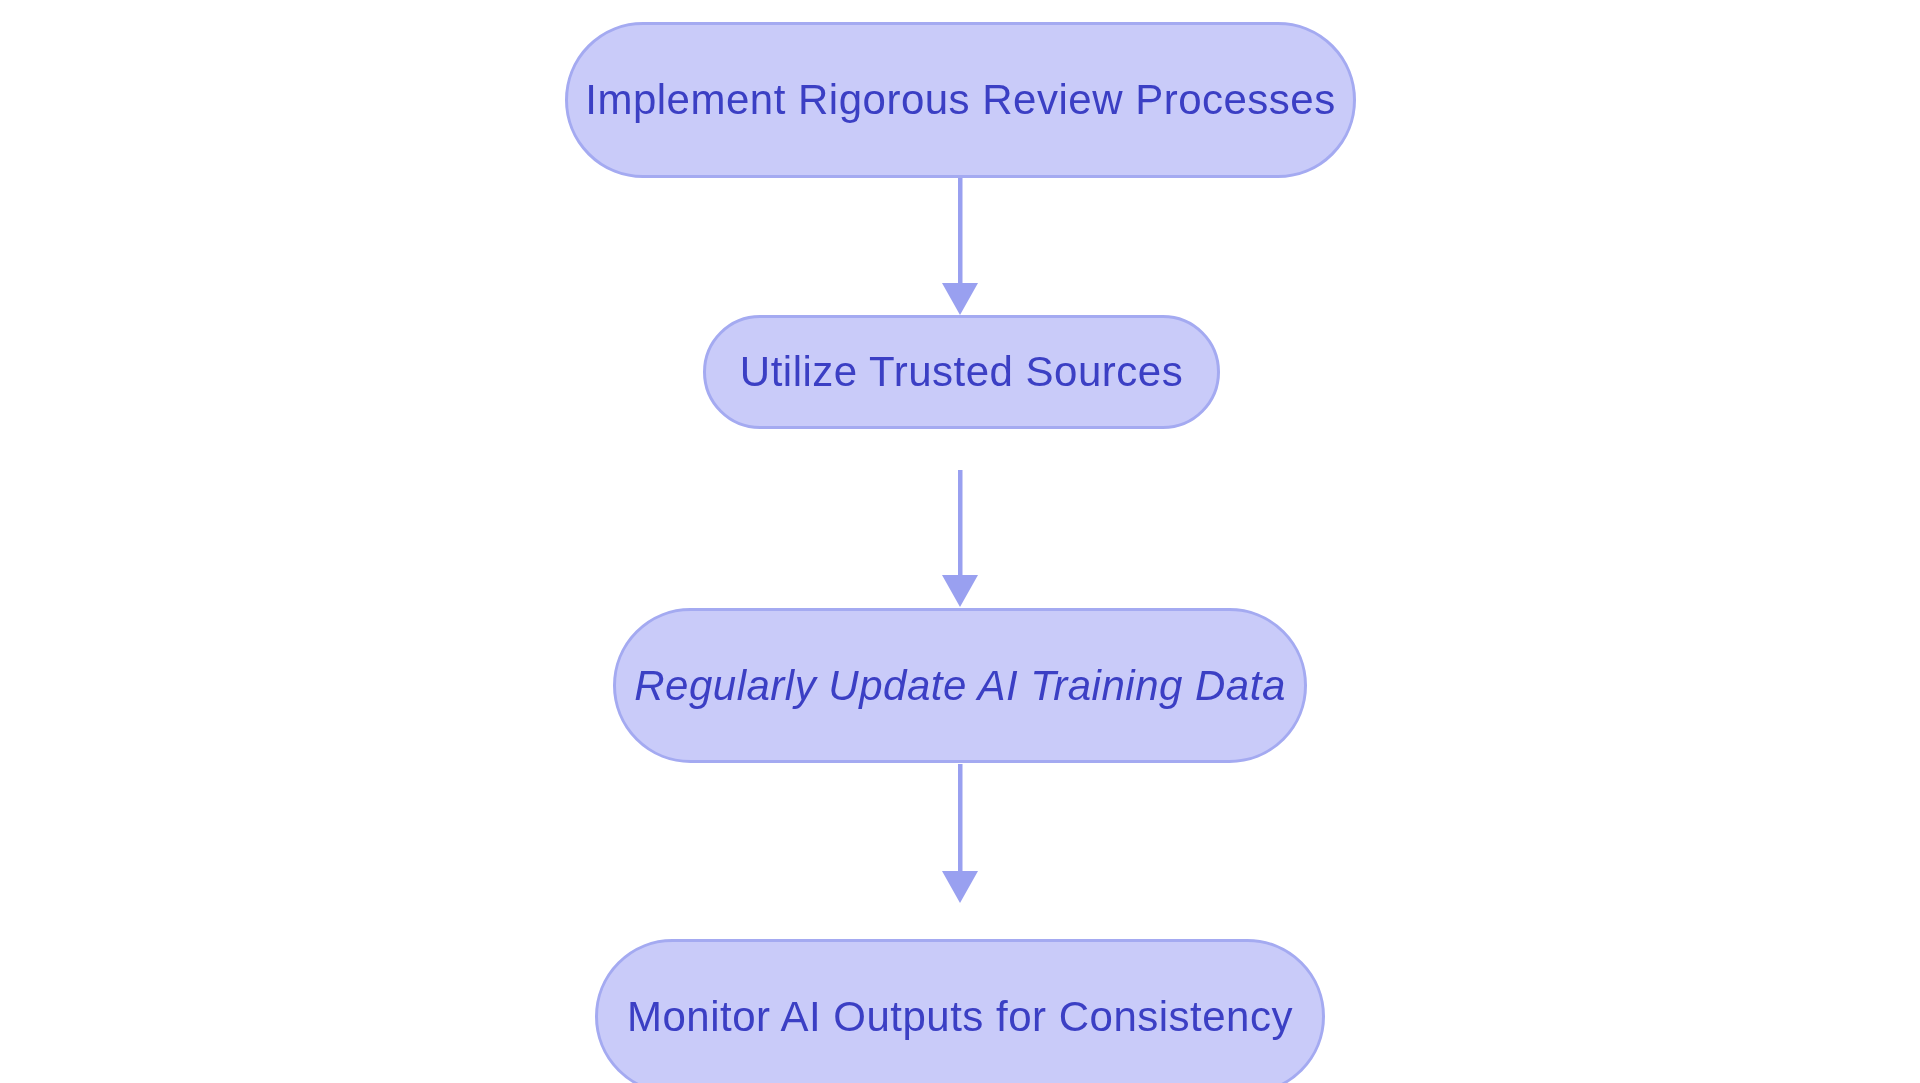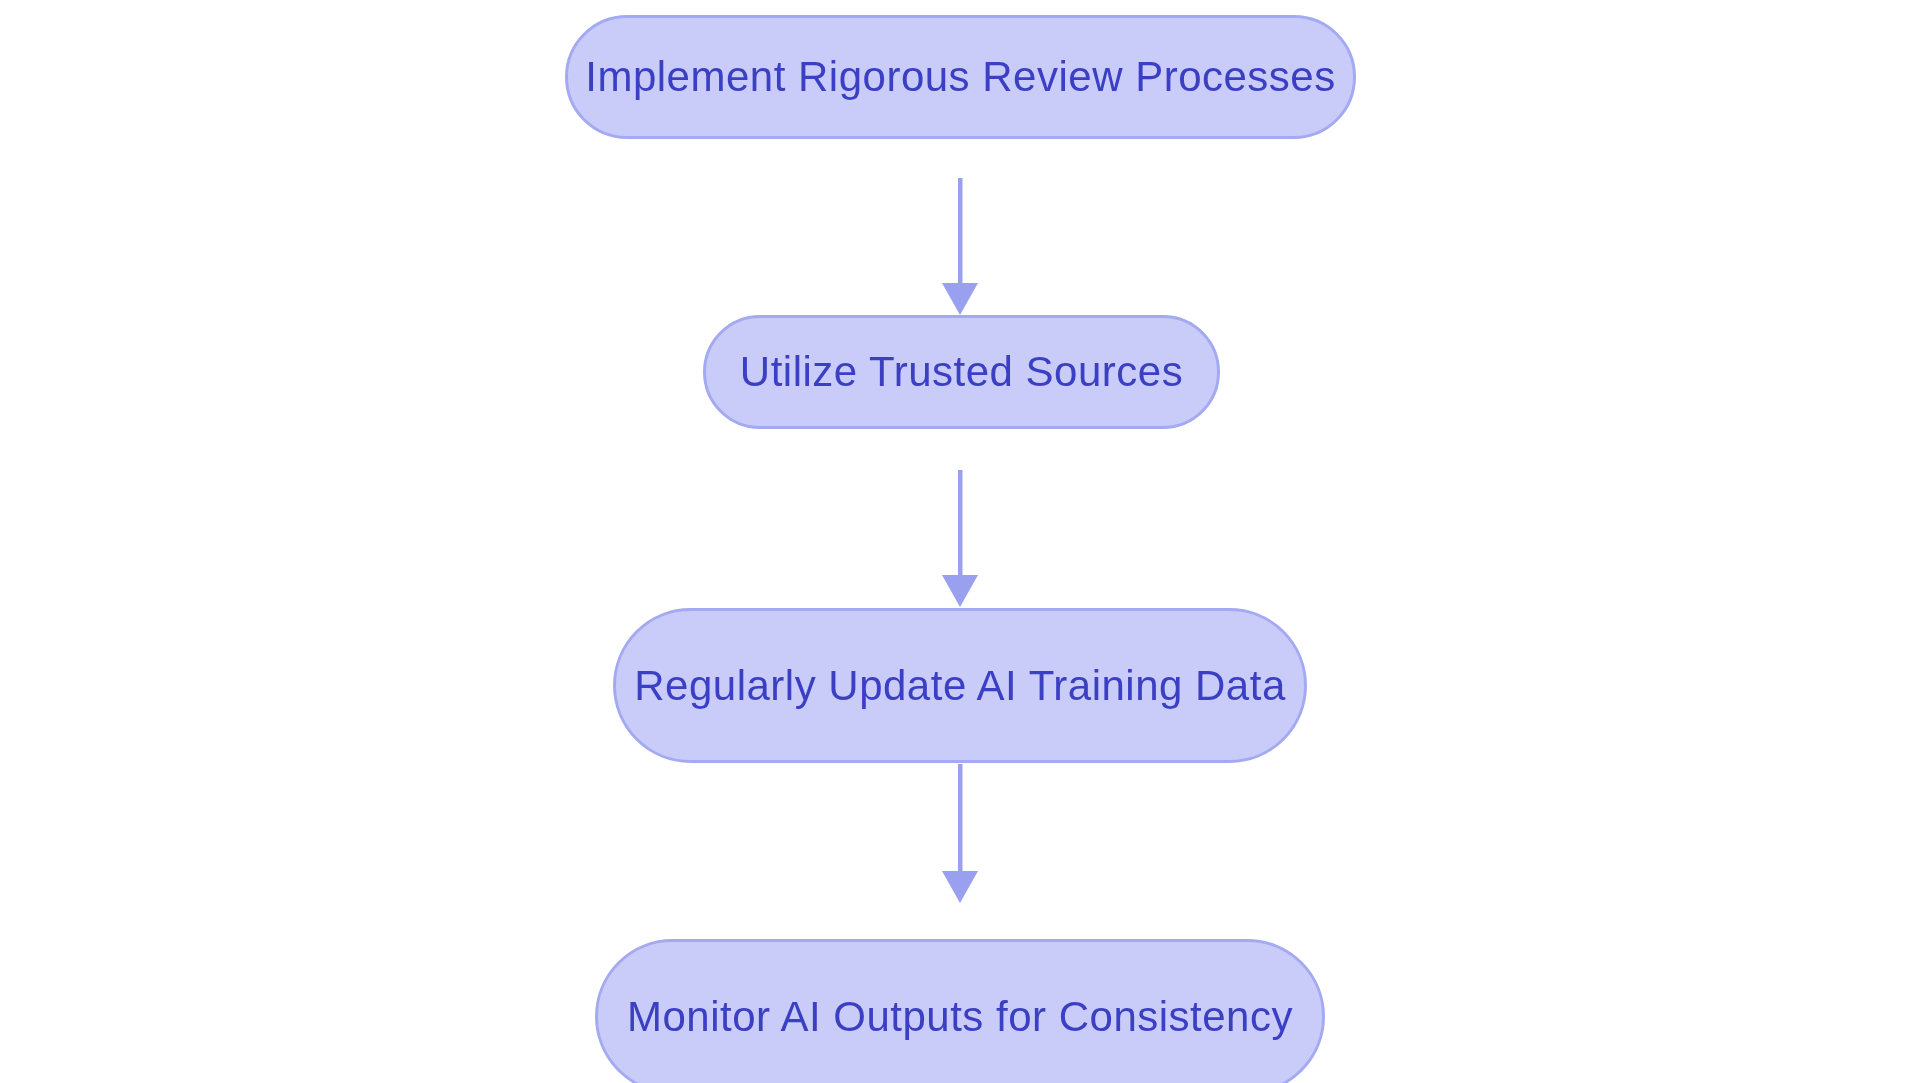--- a/index.html
+++ b/index.html
@@ -31,23 +31,23 @@
     border: 3px solid var(--node_border);
     border-radius: 78px;
   }
   .node-label {
     color: var(--node_text);
     font-size: 42px;
     font-weight: 400;
     letter-spacing: 0.5px;
     white-space: nowrap;
   }
-  .n1 { left: 565px; top: 15px;  width: 791px; height: 124px; }
+  .n1 { left: 565px; top: 22px;  width: 791px; height: 156px; }
   .n2 { left: 703px; top: 315px; width: 517px; height: 114px; }
-  .n3 { left: 613px; top: 608px; width: 694px; height: 155px; }
+  .n3 { left: 613px; top: 608px; width: 694px; height: 155px; font-style: italic; }
   .n4 { left: 595px; top: 909px; width: 730px; height: 155px; margin-top: 30px; }
   .arrow {
     position: absolute;
     left: 940px;
     width: 40px;
     display: block;
   }
   .a1 { top: 178px; height: 137px; }
   .a2 { top: 470px; height: 137px; }
   .a3 { top: 764px; height: 139px; }

